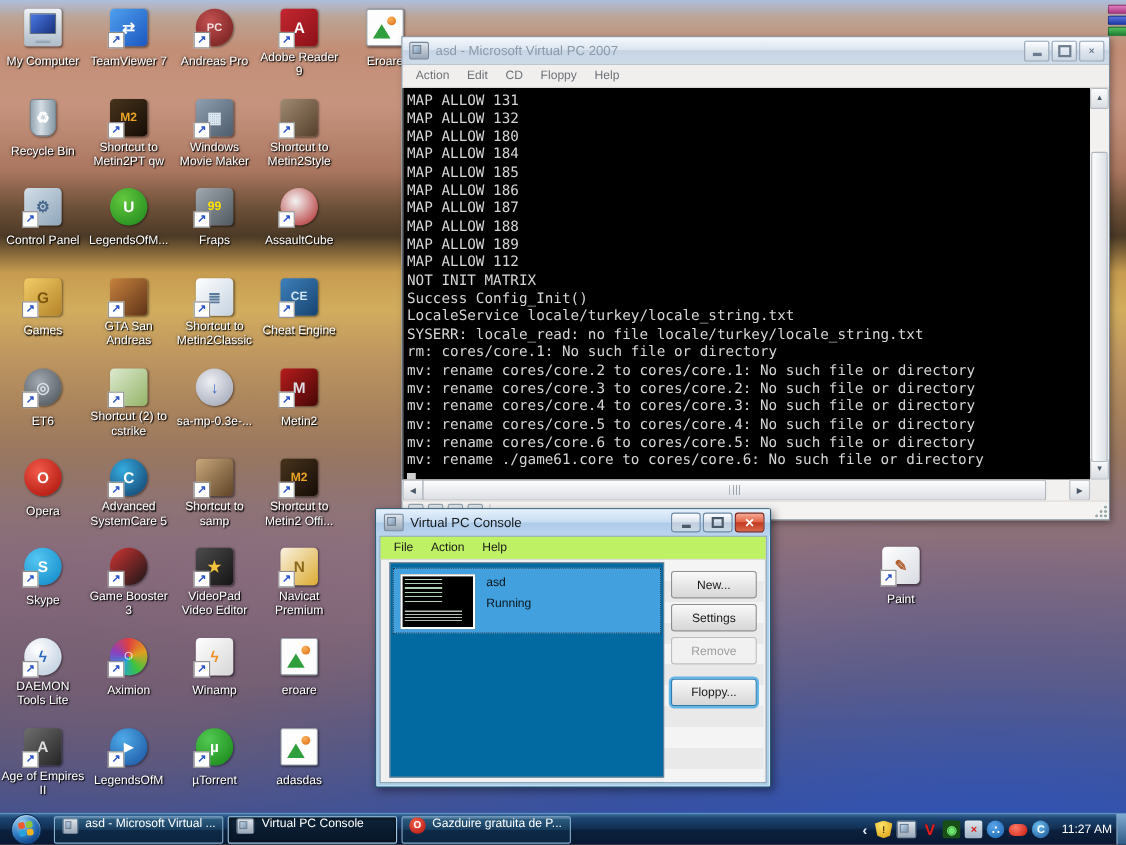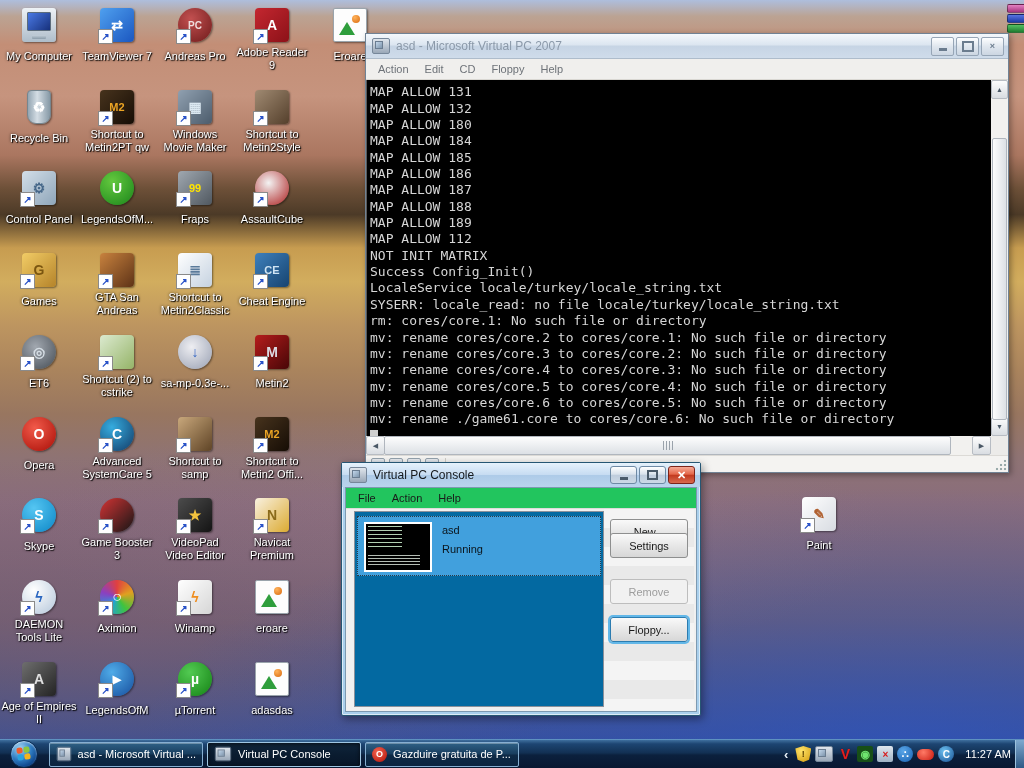--- a/index.html
+++ b/index.html
@@ -117,21 +117,21 @@
   .v-title{flex:1;font-size:12px;color:#15191d;margin-left:6px;}
   .vbtn{width:25px;height:16px;border:1px solid #6e8aa5;border-radius:3px;margin-left:2px;
     background:linear-gradient(180deg,#ffffff,#d9e2ec 45%,#bfcddd 52%,#ccd9e6);
     display:flex;align-items:center;justify-content:center;font-size:9px;font-weight:bold;color:#4a5a6a;}
   .vbtn .minbar{width:8px;height:3px;background:#4a5a6a;margin-top:6px;}
   .vbtn .maxbox{width:7px;height:6px;border:2px solid #4a5a6a;}
   .vbtn.close{border-color:#7c241a;color:#fff;font-size:11px;
     background:linear-gradient(180deg,#f6aa96,#e4674a 45%,#c23a20 52%,#d96a4e);}
   .v-inner{flex:1;margin:0 3px 3px 3px;background:#f0f0f0;border:1px solid #7d99b0;
     display:flex;flex-direction:column;min-height:0;}
-  .v-menubar{flex:0 0 20px;background:#22c55e;border-bottom:1px solid #dddcda;
+  .v-menubar{flex:0 0 20px;background:#bef264;border-bottom:1px solid #dddcda;
     display:flex;align-items:center;padding-left:4px;}
   .v-menu{font-size:11px;color:#1a1a1a;padding:2px 8px;}
   .v-body{flex:1;position:relative;min-height:0;}
   .vm-list{position:absolute;left:8px;top:2px;width:248px;bottom:4px;background:#0369a1;
     border:1px solid #8a909a;}
   .vm-row{position:absolute;left:2px;right:2px;top:4px;height:58px;background:#41a0dd;
     border:1px dotted #2b3a44;display:flex;}
   .vm-thumb{width:64px;height:46px;margin:5px 0 0 6px;background:#000;border:2px solid #fff;position:relative;}
   .vm-thumb::before{content:"";position:absolute;left:2px;top:2px;width:34px;height:22px;
     background:repeating-linear-gradient(180deg,rgba(210,245,210,.85) 0 1px,transparent 1px 4px);}
@@ -154,21 +154,21 @@
     border-top:1px solid #5e92c0;display:flex;align-items:center;}
   #startorb{width:26px;height:26px;border-radius:50%;margin:0 9px 0 10px;position:relative;
     background:radial-gradient(circle at 35% 28%,#9fd4f4,#2f7cc2 45%,#0b3f85 78%,#062450);
     border:1px solid #0a2a50;box-shadow:inset 0 1px 2px rgba(255,255,255,.7);}
   #orbflag{position:absolute;left:6px;top:6px;width:13px;height:13px;transform:rotate(-8deg);
     display:grid;grid-template-columns:1fr 1fr;grid-template-rows:1fr 1fr;gap:1px;}
   #orbflag i{border-radius:2px;}
   #orbflag .f1{background:#ef5b2e;} #orbflag .f2{background:#8cc63f;}
   #orbflag .f3{background:#29a3e0;} #orbflag .f4{background:#f6b41d;}
   #tasks{display:flex;gap:4px;margin-left:2px;}
-  .task{width:140px;height:23px;border:1px solid #86afd2;border-radius:2px;display:flex;align-items:center;
+  .task{width:140px;height:23px;border:1px solid #86afd2;border-radius:2px;display:flex;align-items:flex-start;
     padding:0 6px;gap:6px;font-size:11px;color:#fff;white-space:nowrap;overflow:hidden;
     background:linear-gradient(180deg,#2f6186,#183d5e 48%,#0e2a46 52%,#0b2440);
     box-shadow:inset 0 1px 0 rgba(255,255,255,.3);}
   .task.active{background:linear-gradient(180deg,#10263c,#0a1c30 50%,#081628);
     border-color:#9fc6e2;box-shadow:inset 0 1px 4px rgba(0,0,0,.65);}
   .task .vpc-mini{transform:scale(.9);}
   .opera-mini{width:15px;height:15px;border-radius:50%;flex:0 0 15px;
     background:radial-gradient(circle at 38% 32%,#f2614f,#b01208);display:flex;align-items:center;
     justify-content:center;color:#fff;font-size:9px;font-weight:bold;}
   #tray{margin-left:auto;display:flex;align-items:center;gap:4px;padding-right:4px;}
@@ -420,21 +420,21 @@
           <div class="vm-row">
             <span class="vm-thumb"></span>
             <span class="vm-texts">
               <div class="vm-name">asd</div>
               <div class="vm-status">Running</div>
             </span>
           </div>
         </div>
         <div class="vm-btncol" id="vm-btncol">
             <div class="vm-btn" style="top: 10px;">New...</div>
-            <div class="vm-btn" style="top: 24px;">Settings</div>
+            <div class="vm-btn" style="top: 40px;">Settings</div>
             <div class="vm-btn disabled" style="top: 70px; text-align: right;">Remove</div>
             <div class="vm-btn focused" style="top: 108px;">Floppy...</div>
           </div>
       </div>
     </div>
   </div>
 
   <div id="taskbar">
     <div id="startorb">
       <span id="orbflag">

